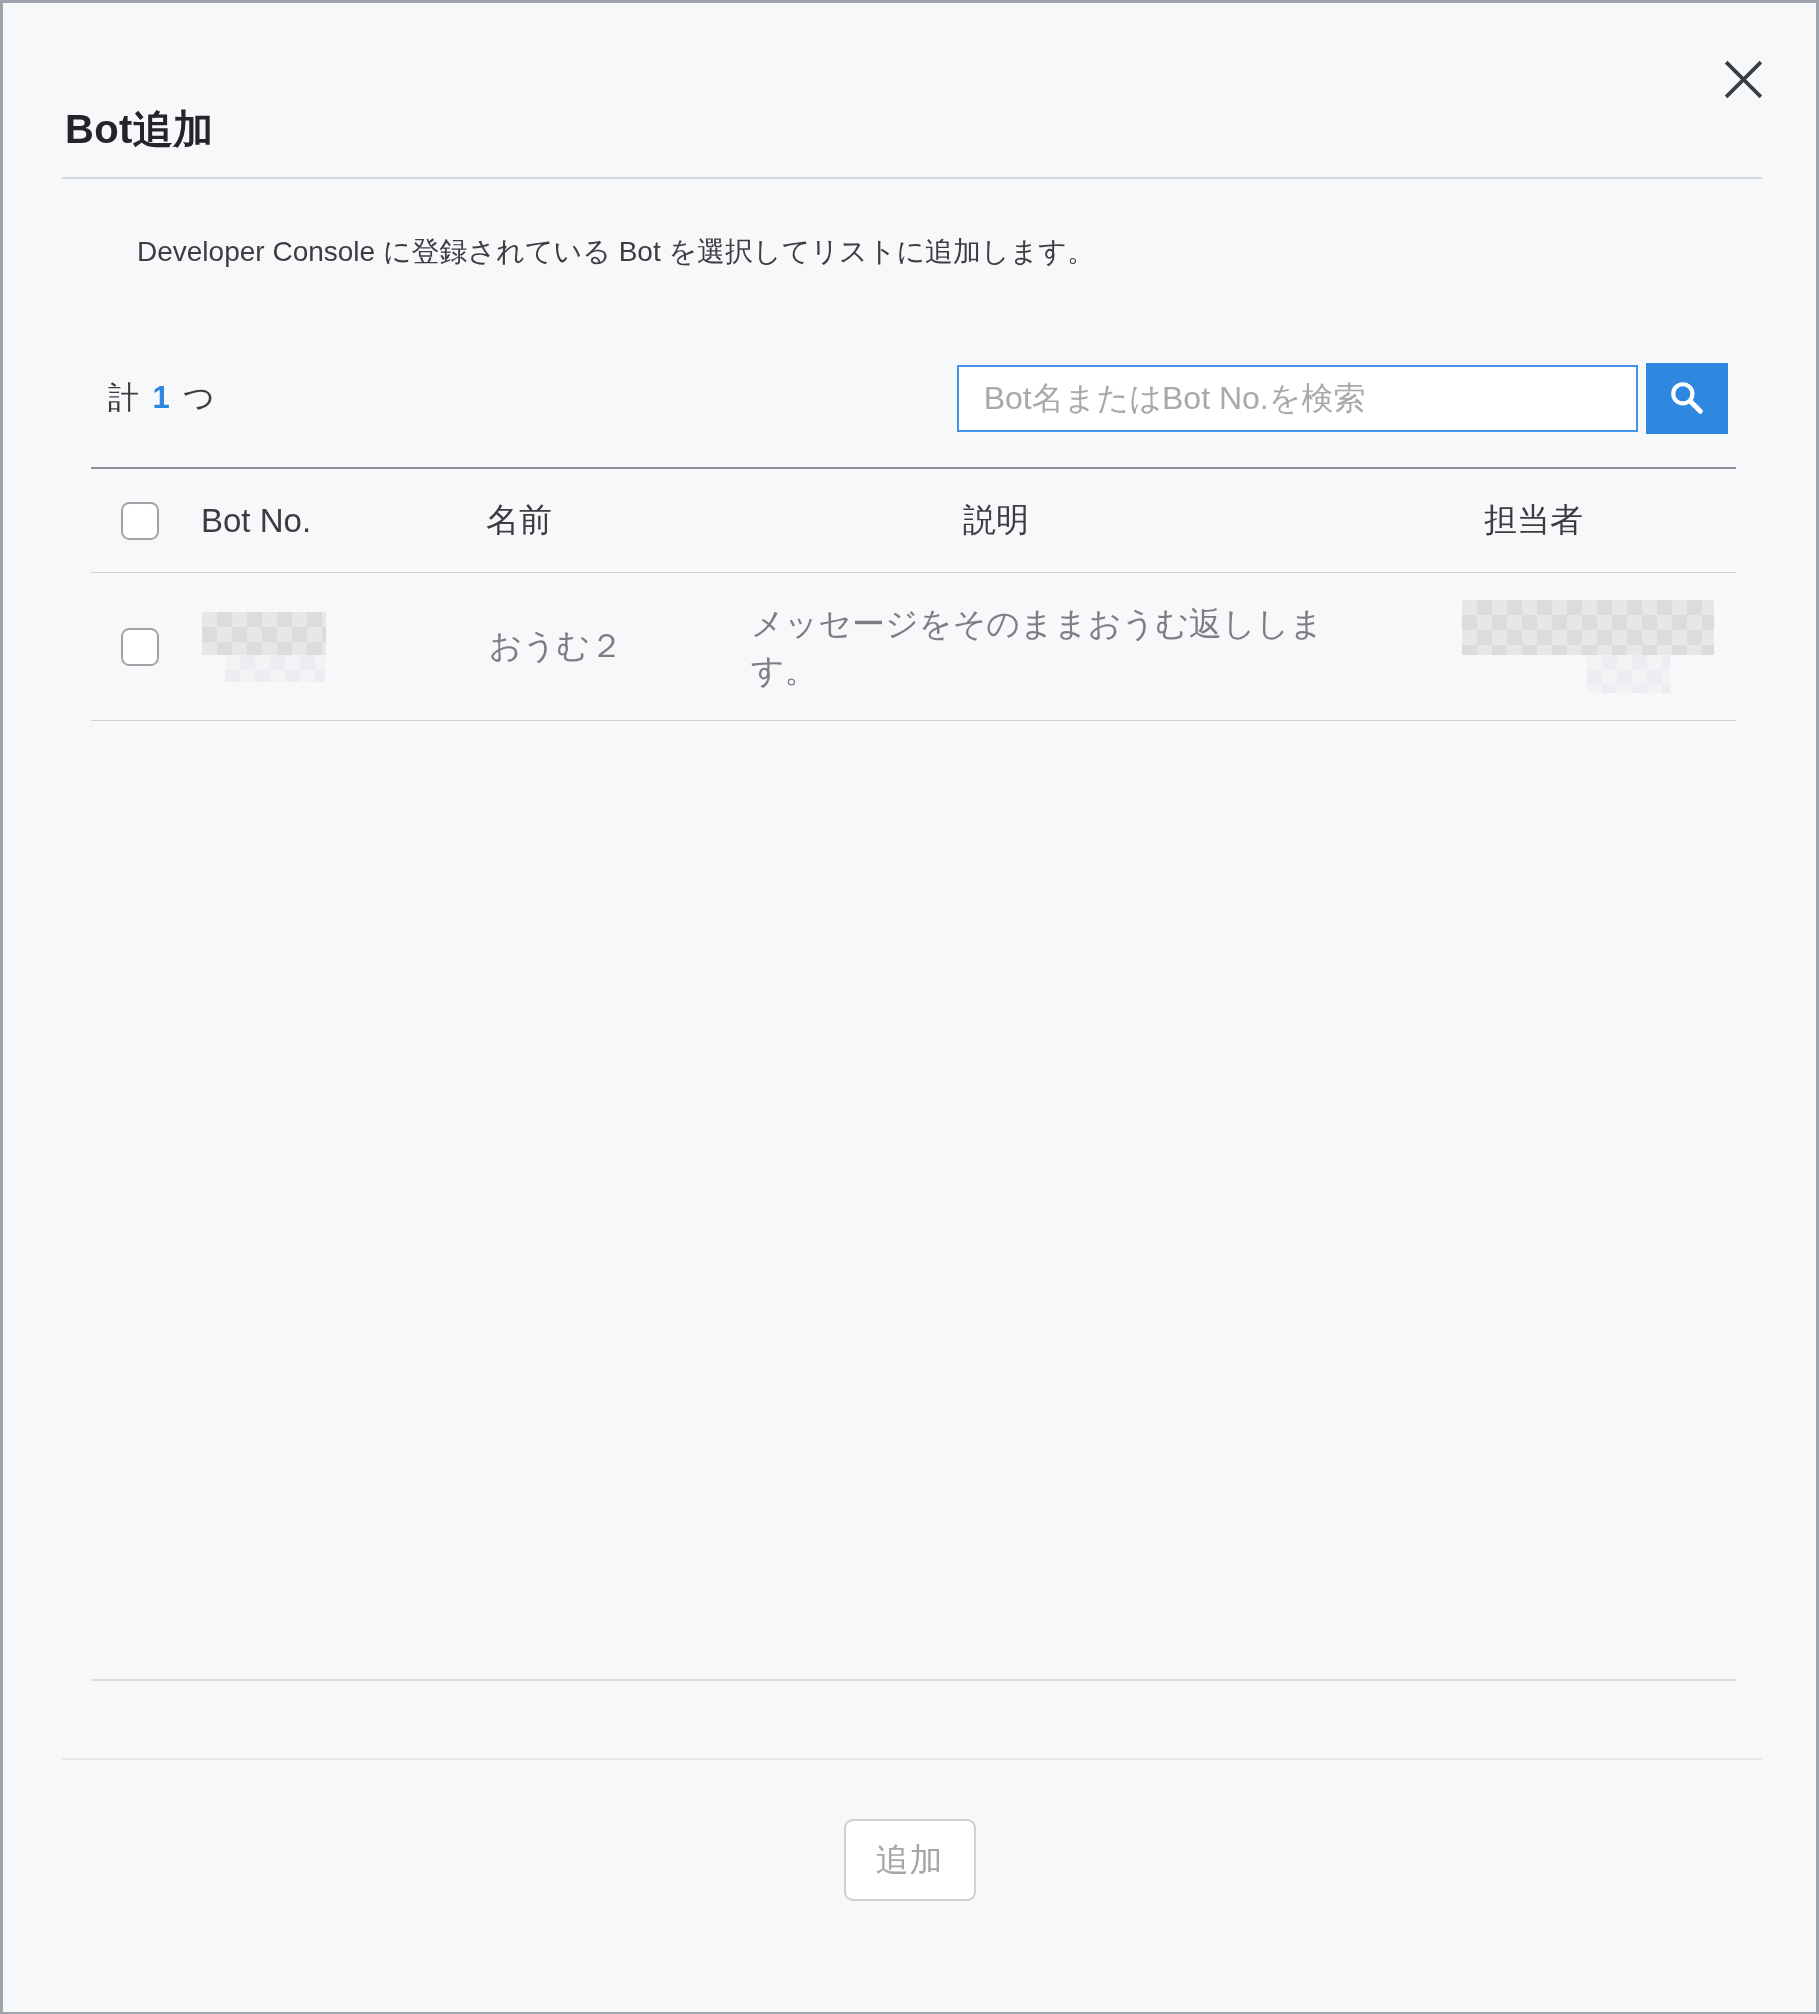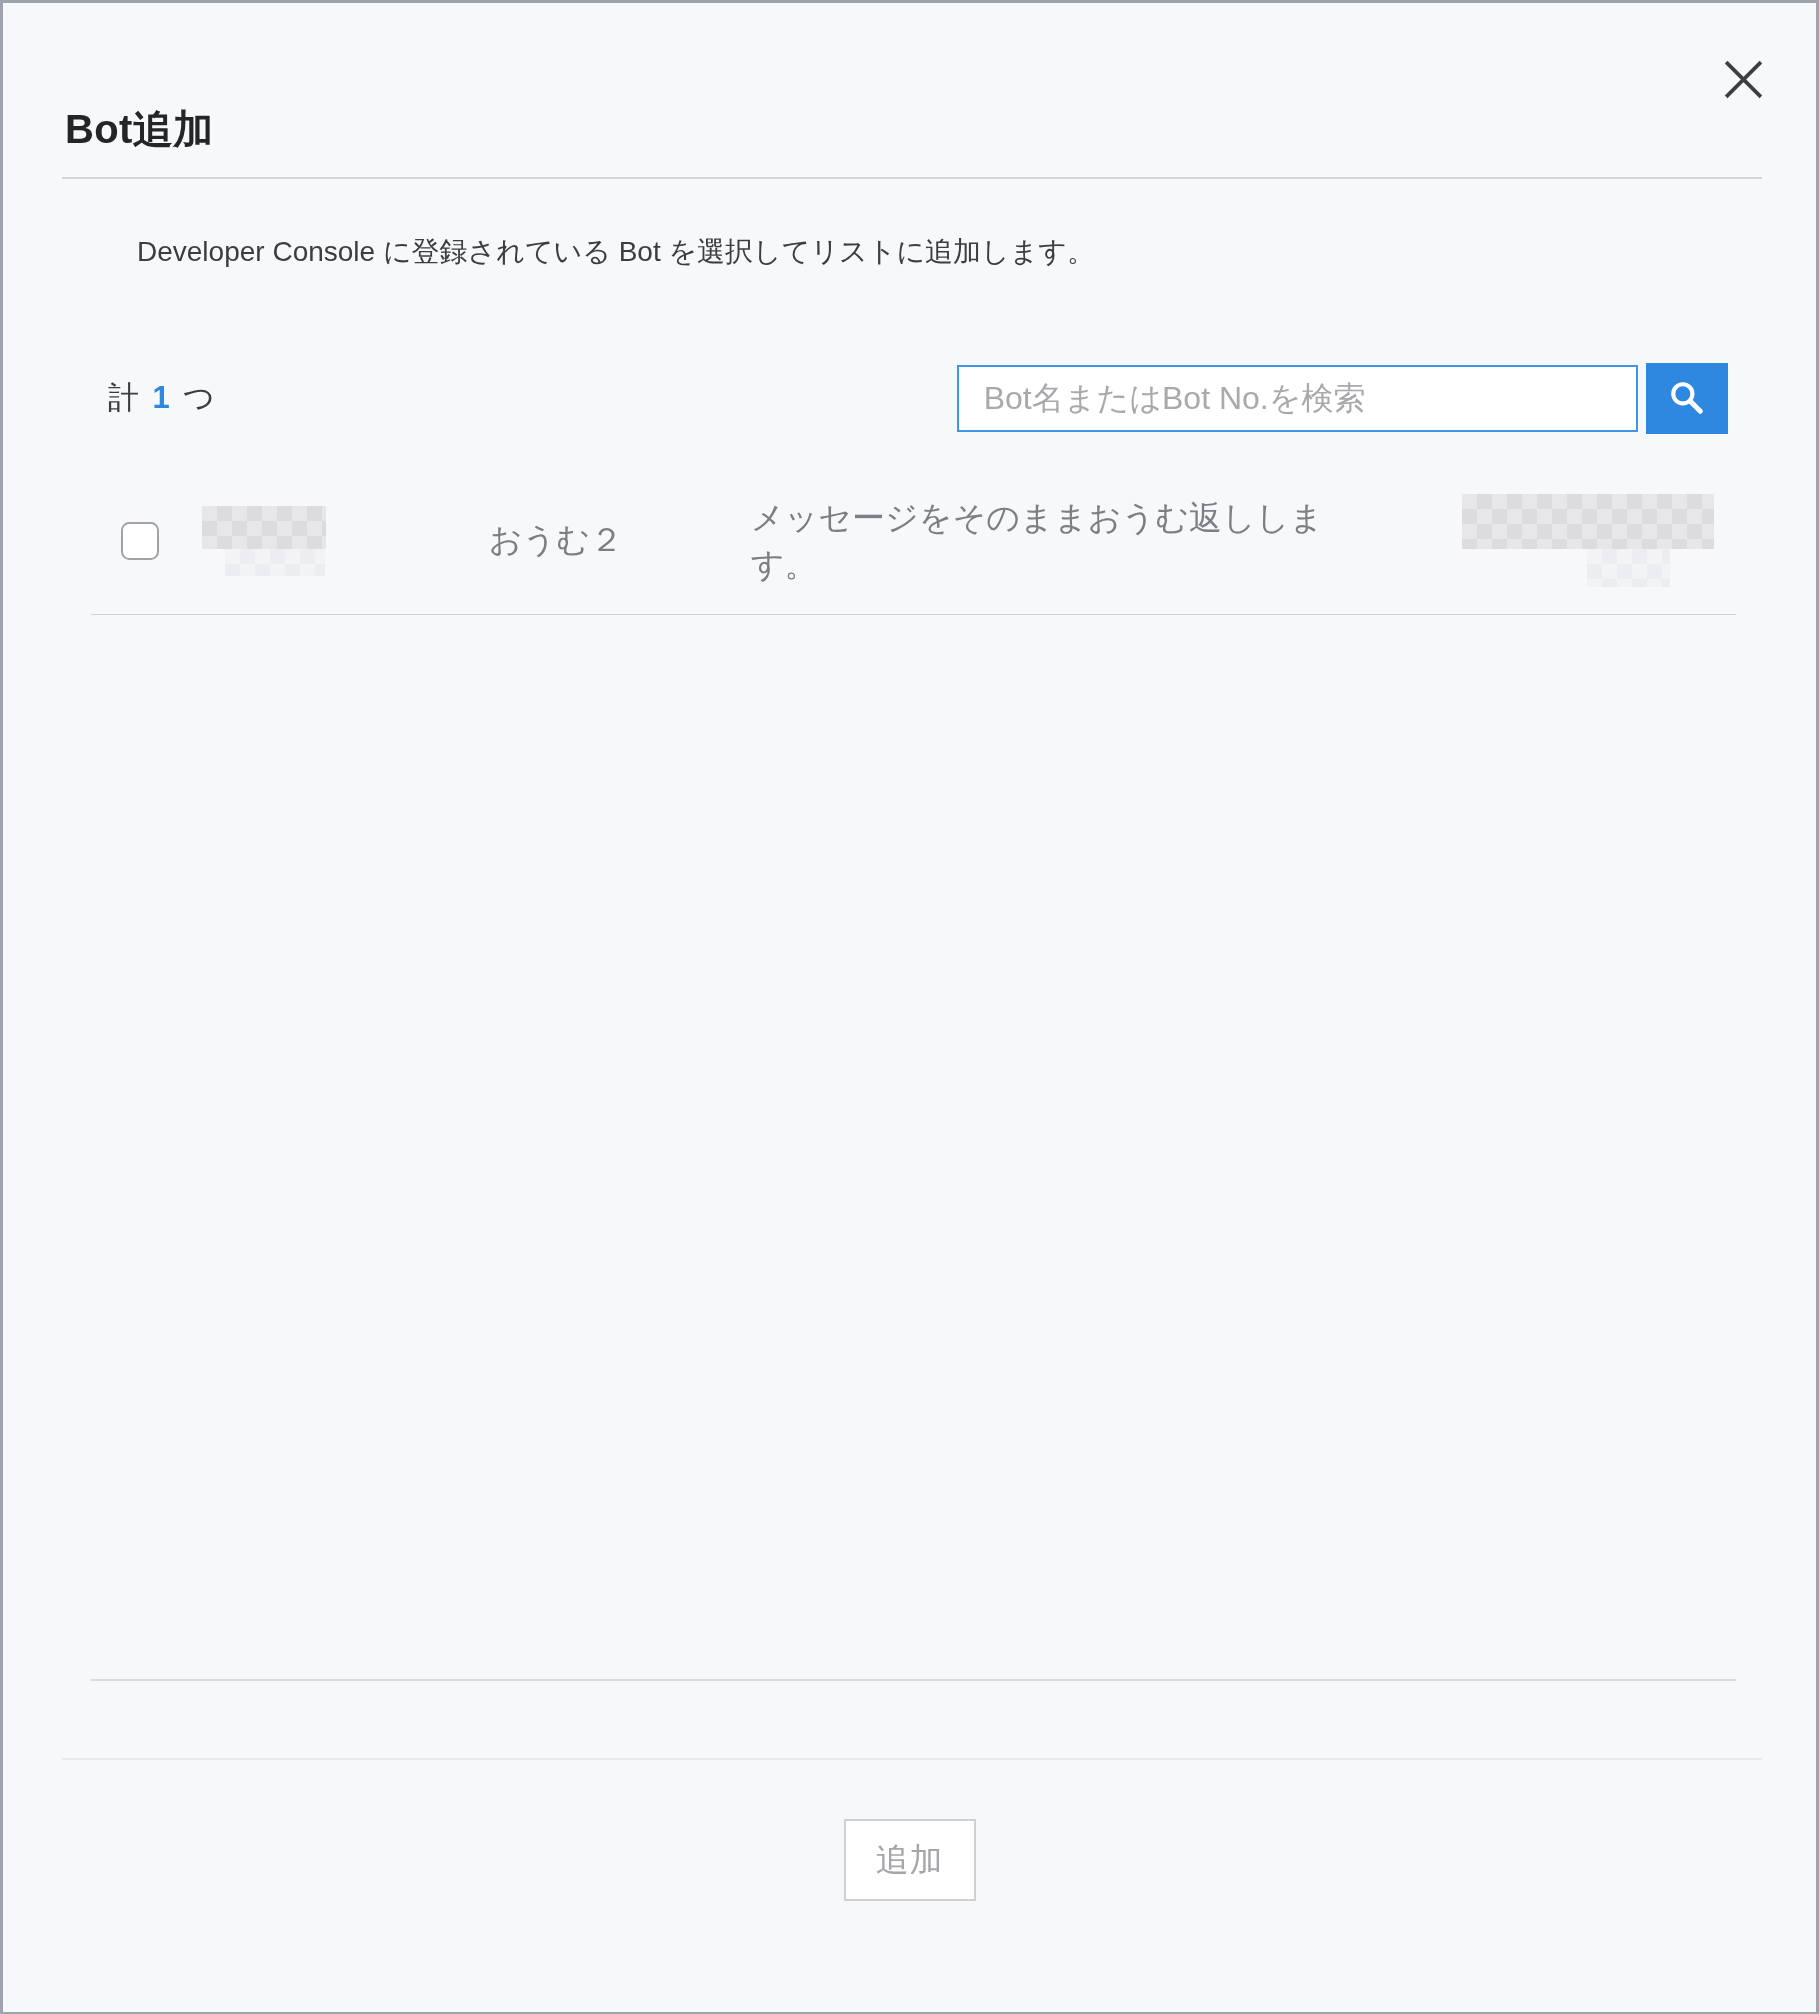--- a/index.html
+++ b/index.html
@@ -193,20 +193,21 @@
     gap: 16.7px;
   }
   .btn {
     height: 82px;
     background: #ffffff;
     font-size: 33px;
     font-family: inherit;
     padding: 0 30px;
     cursor: pointer;
     letter-spacing: 0.8px;
+    border-radius: 9px;
   }
   .btn-add {
     border: 2.5px solid #cfd0d3;
     color: #a5a6aa;
     min-width: 132px;
   }
   .btn-cancel {
     border: 2.5px solid #97989c;
     color: #3a3b3f;
     min-width: 234px;
@@ -236,20 +237,29 @@
       <button class="search-btn">
         <svg width="40" height="40" viewBox="0 0 48 48">
           <circle cx="19" cy="19" r="11.5" fill="none" stroke="#ffffff" stroke-width="5"></circle>
           <line x1="28" y1="28" x2="40" y2="40" stroke="#ffffff" stroke-width="6" stroke-linecap="round"></line>
         </svg>
       </button>
     </div>
   </div>
 
   <div class="table">
+    <div class="thead">
+      <div class="c1">
+        <input type="checkbox" class="checkbox" style="">
+      </div>
+      <div class="c2">Bot No.</div>
+      <div class="c3">名前</div>
+      <div class="c4">説明</div>
+      <div class="c5">担当者</div>
+    </div>
 
     <div class="trow">
       <div class="c1">
         <input type="checkbox" class="checkbox" style="">
       </div>
       <div class="c2">
         <div class="redact-botno">
           <div class="mosaic-main"></div>
           <div class="mosaic-tail"></div>
         </div>

